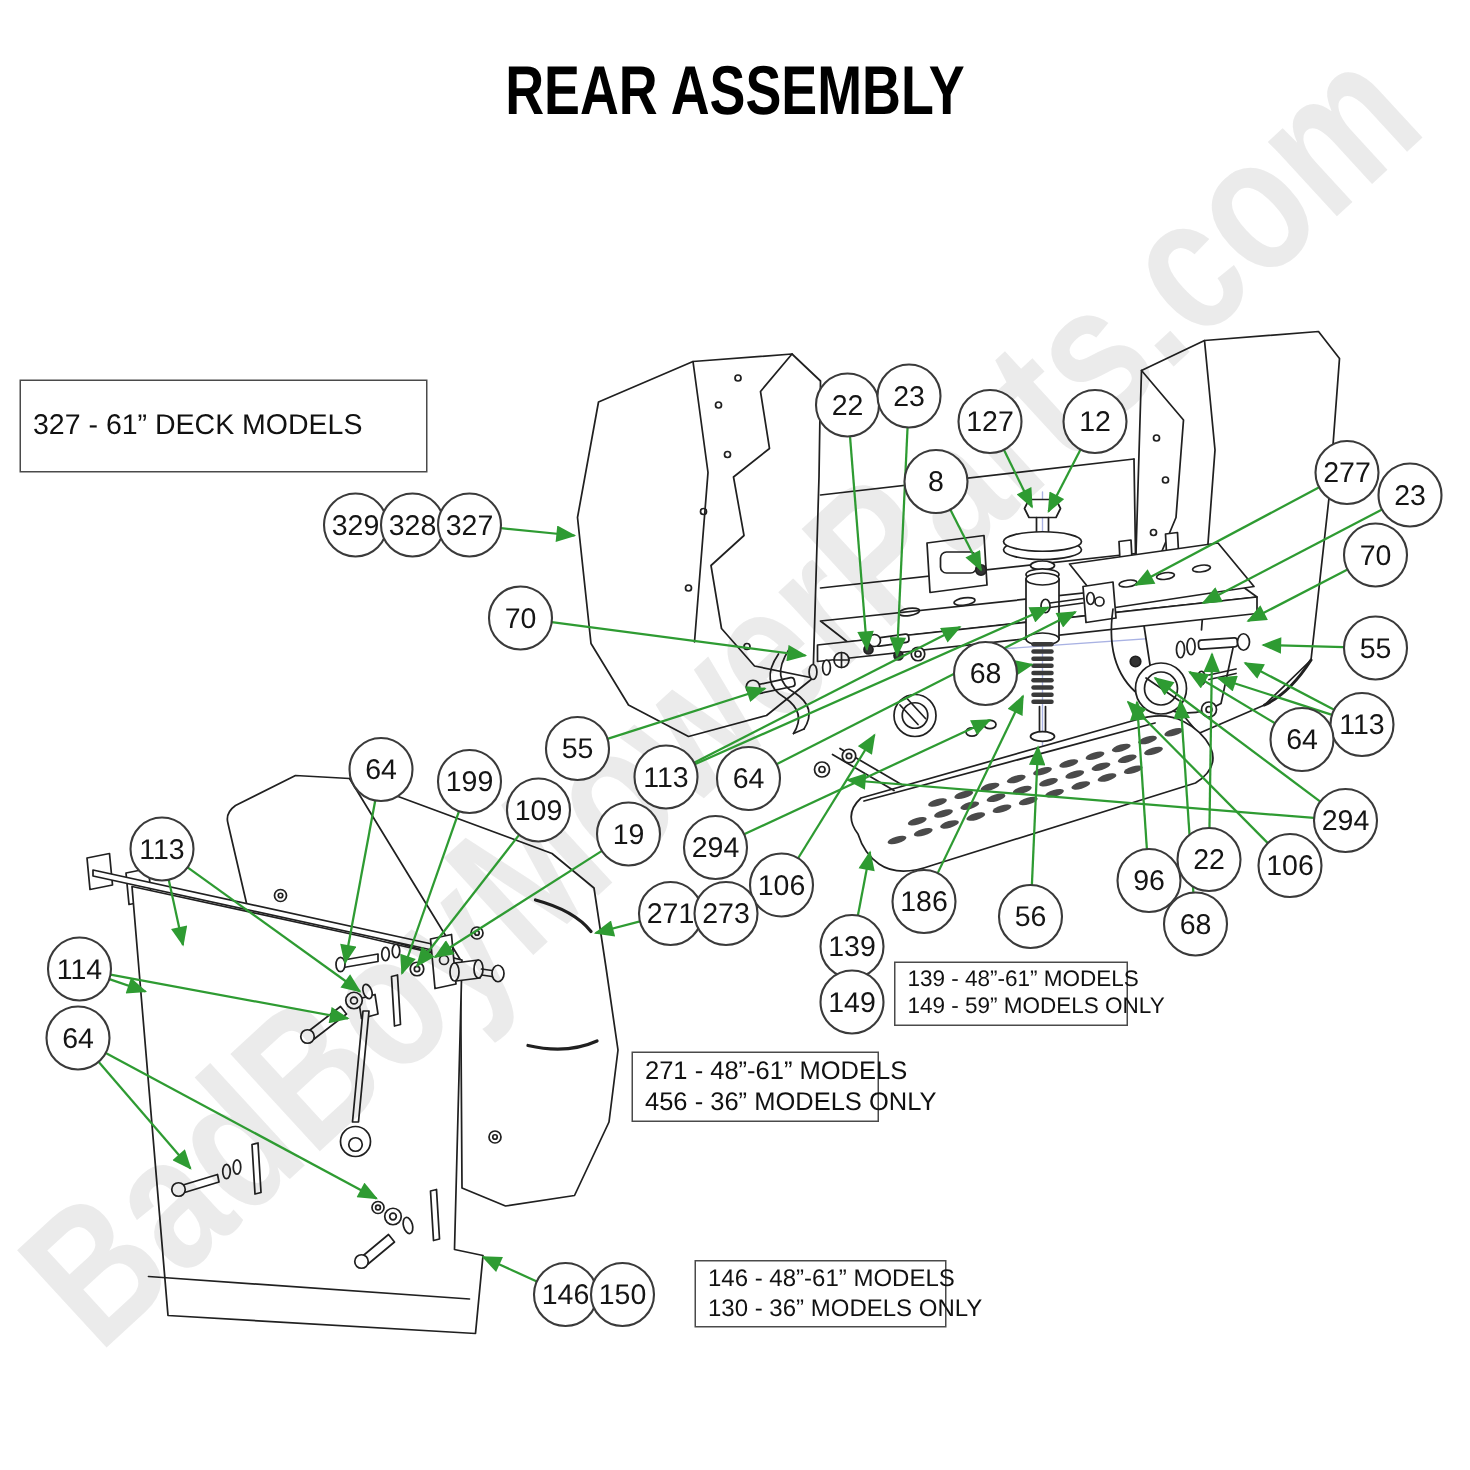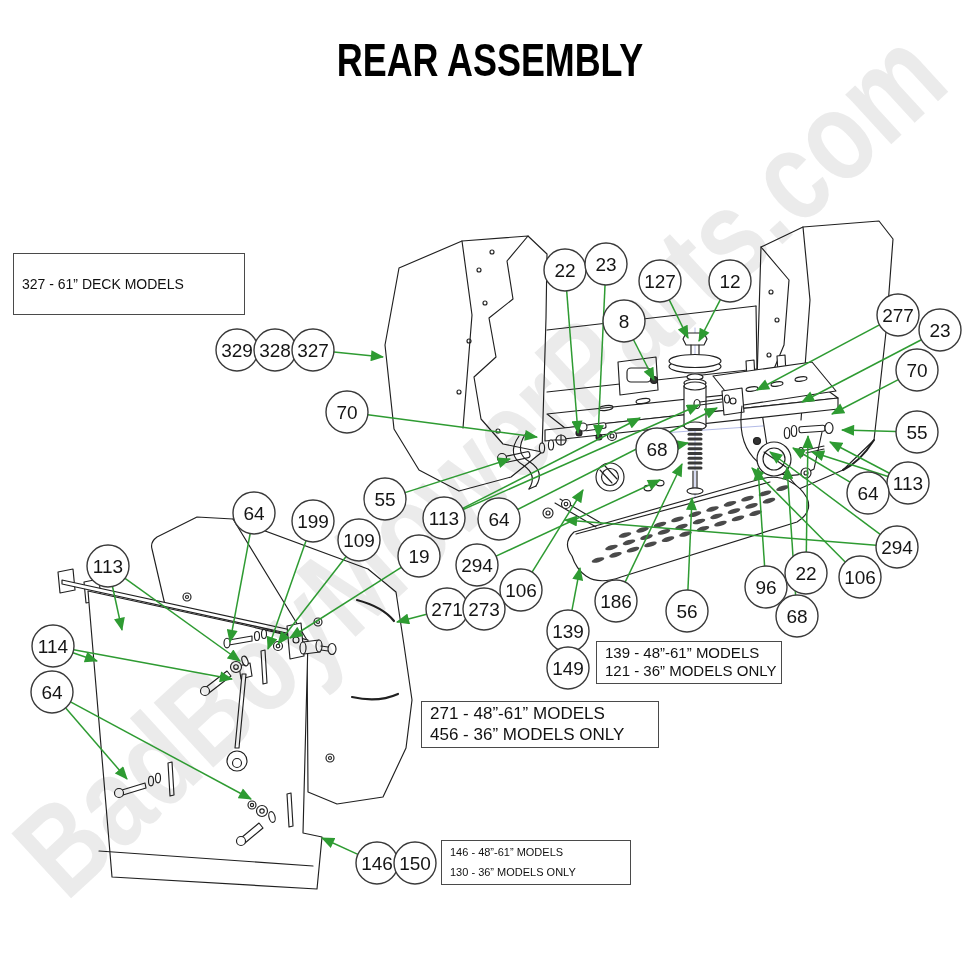--- a/index.html
+++ b/index.html
@@ -486,29 +486,29 @@
         <g>
           <circle cx="415" cy="863" r="21" fill="#fff" stroke="#3a3a3a" stroke-width="1.4"></circle>
           <text x="415" y="863" dy="0.35em" class="callout-num">150</text>
         </g>
       </g>
   </svg>
 
   <div id="page-title">REAR ASSEMBLY</div>
 
   <div id="boxes-layer">
-      <div class="note-box" style="left: 13px; top: 253px; width: 232px; min-height: 62px; font-size: 14px; line-height: 20.74px;">
+      <div class="note-box" style="left: 13px; top: 253px; width: 272px; min-height: 62px; font-size: 19px; line-height: 20.74px;">
         <div class="nb-line">327 - 61” DECK MODELS</div>
       </div>
-      <div class="note-box" style="left: 596px; top: 641px; width: 186px; min-height: 40px; font-size: 15px; line-height: 18.3px;">
+      <div class="note-box" style="left: 596px; top: 641px; width: 156px; min-height: 40px; font-size: 15px; line-height: 18.3px;">
         <div class="nb-line">139 - 48”-61” MODELS</div>
-        <div class="nb-line">121 - 36” MODELS ONLY</div>
+        <div class="nb-line">149 - 59” MODELS ONLY</div>
       </div>
-      <div class="note-box" style="left: 421px; top: 701px; width: 238px; min-height: 46px; font-size: 17px; line-height: 20.74px;">
+      <div class="note-box" style="left: 421px; top: 701px; width: 165px; min-height: 46px; font-size: 17px; line-height: 20.74px;">
         <div class="nb-line">271 - 48”-61” MODELS</div>
         <div class="nb-line">456 - 36” MODELS ONLY</div>
       </div>
-      <div class="note-box" style="left: 441px; top: 840px; width: 190px; min-height: 16px; font-size: 11px; line-height: 19.52px;">
+      <div class="note-box" style="left: 463px; top: 840px; width: 168px; min-height: 16px; font-size: 16px; line-height: 19.52px;">
         <div class="nb-line">146 - 48”-61” MODELS</div>
         <div class="nb-line">130 - 36” MODELS ONLY</div>
       </div>
     </div>
 </div>
 
 </body></html>

